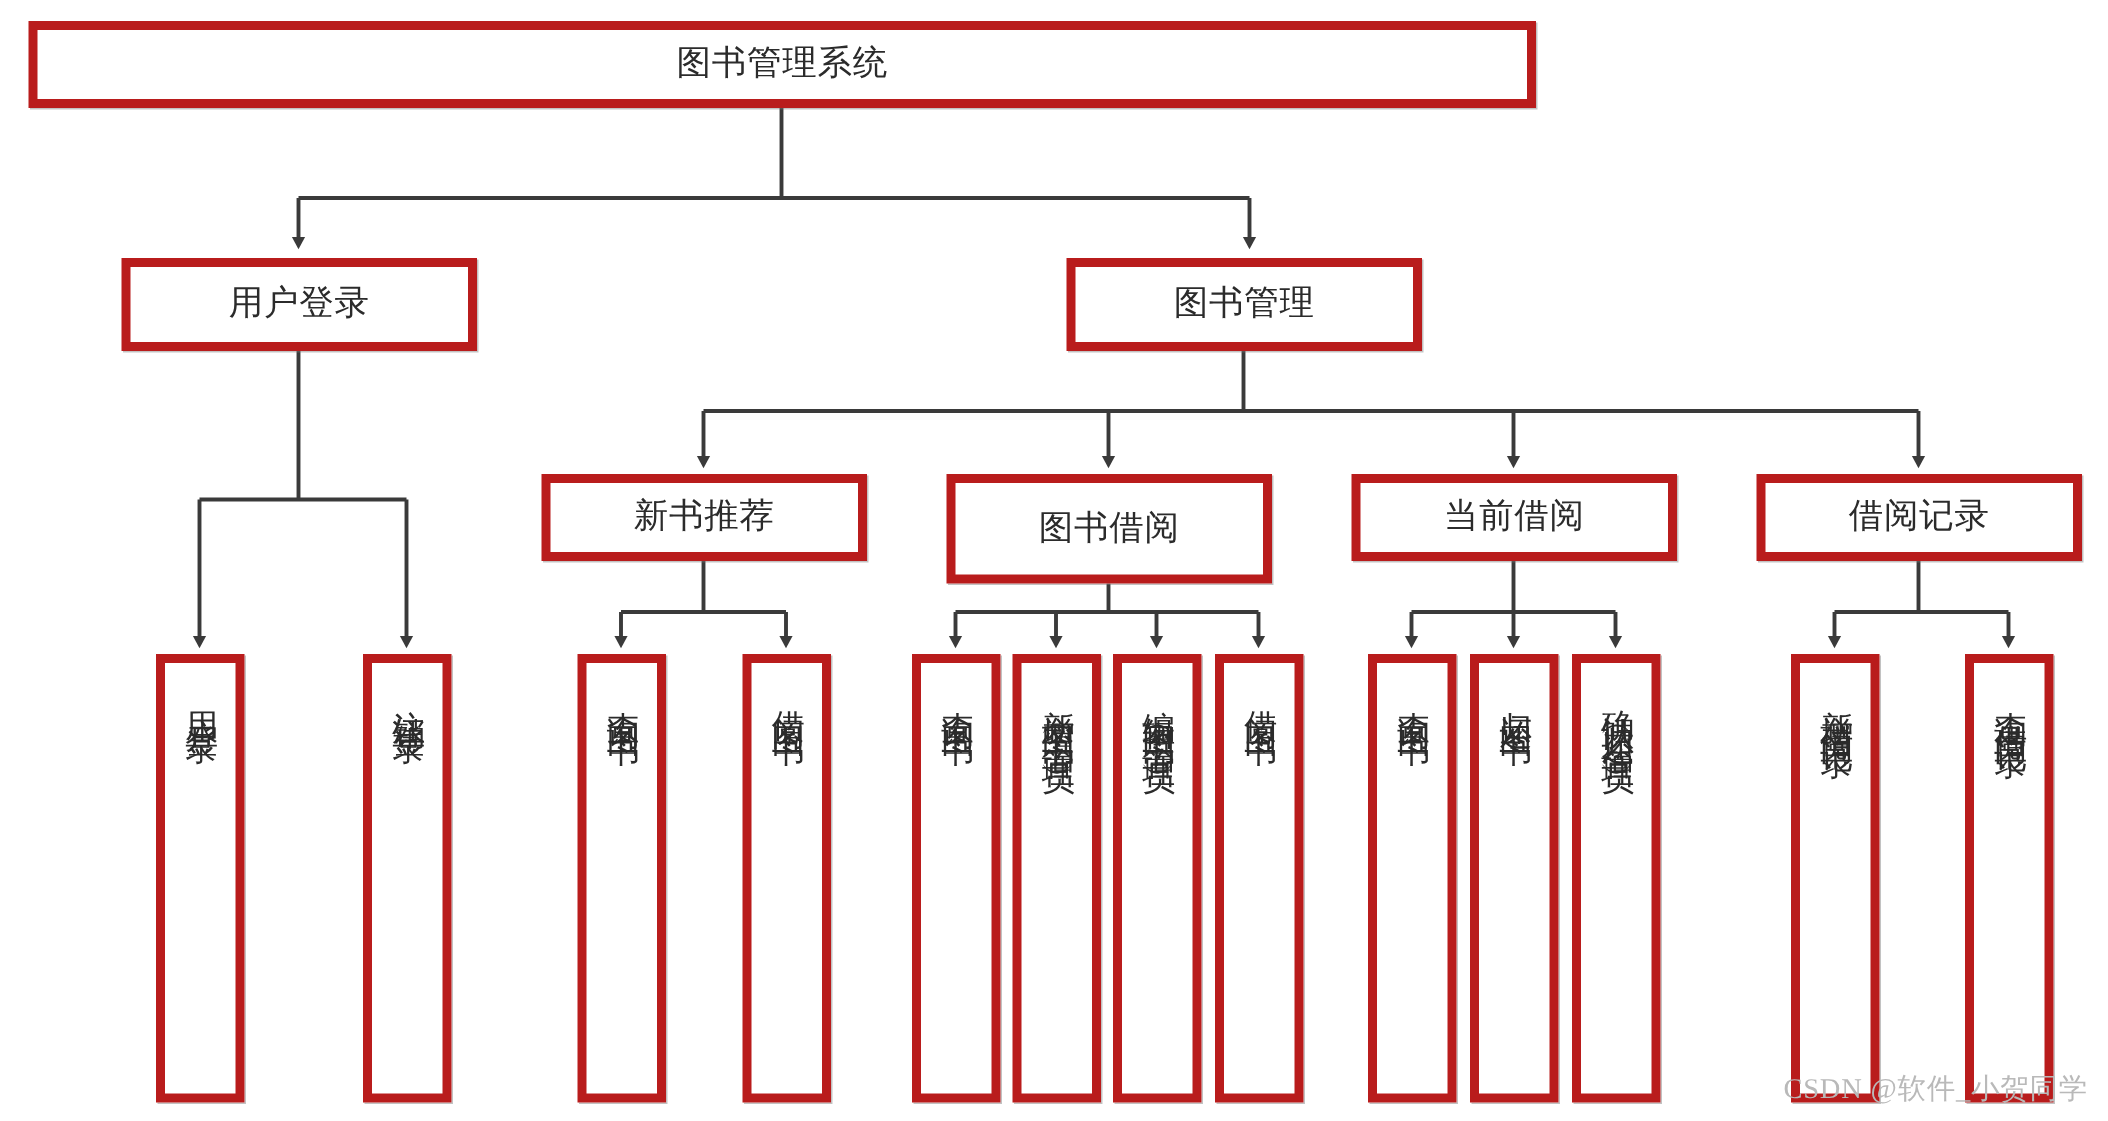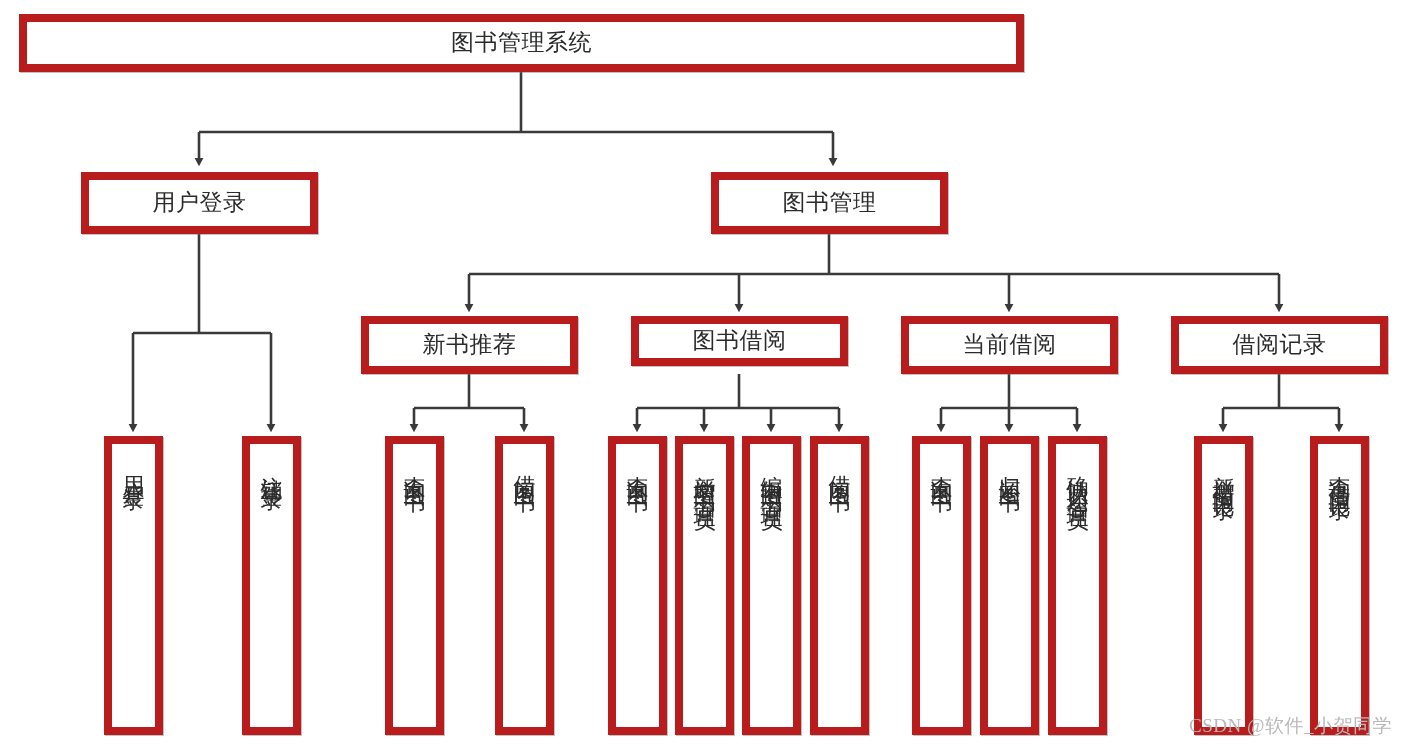--- a/index.html
+++ b/index.html
@@ -23,21 +23,21 @@
     left: 0;
     top: 0;
     width: 1405px;
     height: 747px;
     pointer-events: none;
   }
   .node {
     position: absolute;
     box-sizing: border-box;
     background: #ffffff;
-    border: 8px solid #b91c1c;
+    border: 6px solid #b91c1c;
     display: flex;
     align-items: center;
     justify-content: center;
     color: #2b2b2b;
     text-align: center;
     box-shadow: 1px 1px 0 rgba(120,120,120,0.45);
   }
   .node .lbl {
     display: block;
     line-height: 1.18;
@@ -131,21 +131,21 @@
   <div class="node horiz" style="left:81px; top:172px; width:237px; height:62px;">
     <span class="lbl">用户登录</span>
   </div>
   <div class="node horiz" style="left:361px; top:316px; width:217px; height:58px;">
     <span class="lbl">新书推荐</span>
   </div>
 
   <div class="node horiz" style="left:711px; top:172px; width:237px; height:62px;">
     <span class="lbl">图书管理</span>
   </div>
-  <div class="node horiz" style="left:631px; top:316px; width:217px; height:50px;">
+  <div class="node horiz" style="left:631px; top:316px; width:217px; height:73px;">
     <span class="lbl">图书借阅</span>
   </div>
   <div class="node horiz" style="left:901px; top:316px; width:217px; height:58px;">
     <span class="lbl">当前借阅</span>
   </div>
   <div class="node horiz" style="left:1171px; top:316px; width:217px; height:58px;">
     <span class="lbl">借阅记录</span>
   </div>
 
   <div class="node vert" style="left:104px; top:436px; width:59px; height:299px;">

